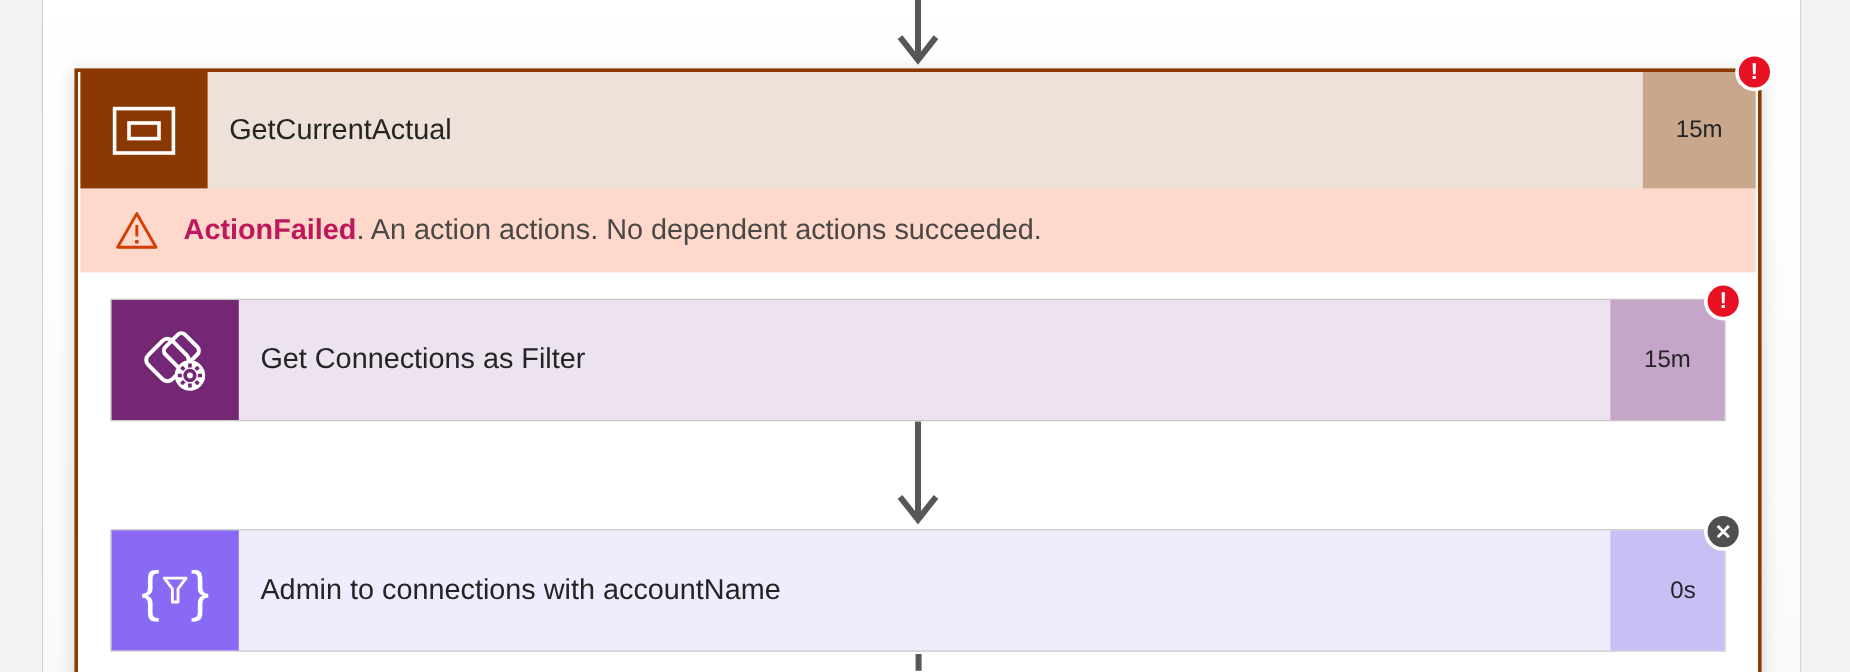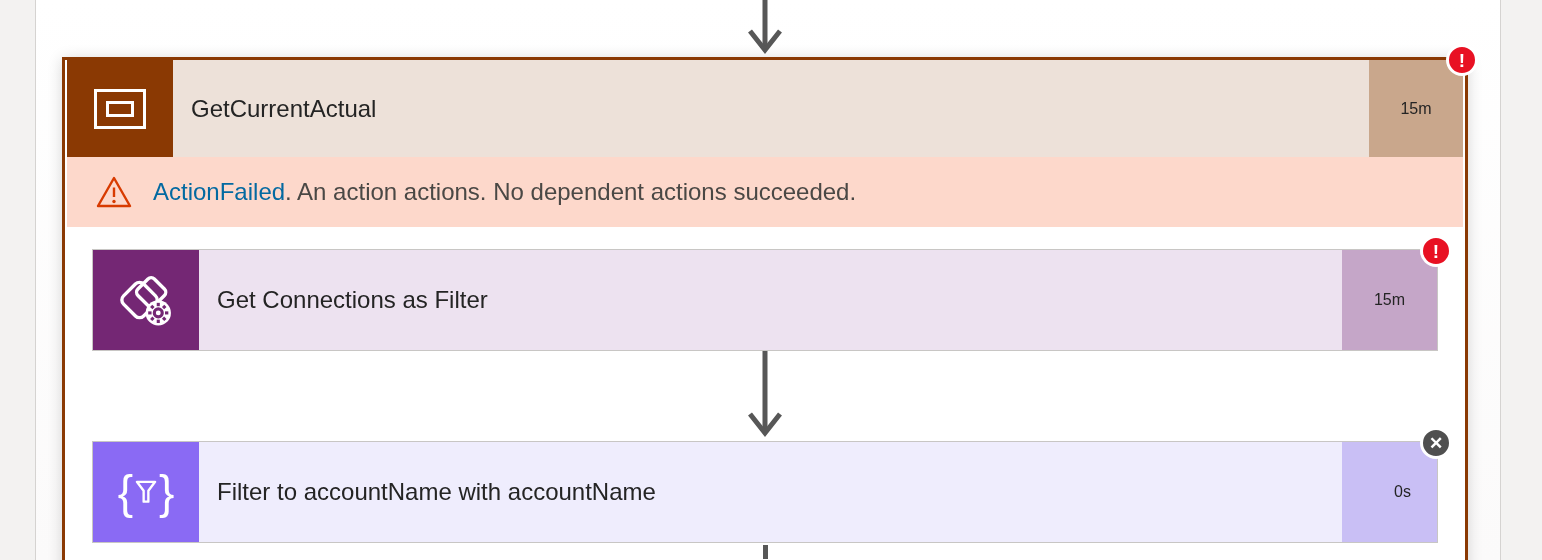--- a/index.html
+++ b/index.html
@@ -25,36 +25,36 @@
 
   .scope-header { height:97px; display:flex; align-items:stretch; background:#ede1d9; cursor:pointer; }
   .block-icon { width:106px; flex:0 0 auto; display:flex; align-items:center; justify-content:center; }
   .scope-header .block-icon { background:#8a3903; }
   .scope-glyph { width:52px; height:40px; border:3px solid #fff; display:flex; align-items:center; justify-content:center; }
   .scope-glyph-inner { width:28px; height:16px; border:3px solid #fff; }
 
   .title-cell { flex:1 1 auto; display:flex; align-items:center; padding-left:18px;
                 font-size:24px; color:#242424; white-space:nowrap; overflow:hidden; }
   .duration { flex:0 0 94px; display:flex; align-items:center; justify-content:center;
-              font-size:16px; color:#242424; }
+              font-size:20px; color:#242424; }
   .scope-header .duration { background:#c9a78c; }
 
   .badge {
     position:absolute; width:32px; height:32px; border-radius:50%;
     border:3px solid #fff; color:#fff; z-index:5;
     display:flex; align-items:center; justify-content:center;
     font-weight:bold; font-size:19px; line-height:1;
   }
   .badge.red  { background:#e81123; }
   .badge.gray { background:#4f4f4f; font-size:17px; }
 
   .error-banner { height:70px; background:#fdd8cb; display:flex; align-items:center;
                   padding-left:28px; gap:20px; }
   .error-text { font-size:24px; color:#4a4845; white-space:nowrap; }
-  .error-code { font-weight:normal; color:#0369a1; }
+  .error-code { font-weight:bold; color:#be185d; }
 
   .scope-body { padding:22px 25px 0 25px; }
 
   .action-card { position:relative; height:102px; border:1px solid #c8c6c4;
                  display:flex; align-items:stretch; cursor:pointer; }
   .action-card .badge { top:-15px; right:-15px; }
   .card-pa { background:#ede2f0; }
   .card-pa .block-icon { background:#742774; }
   .card-pa .duration { background:#c5a6c8; flex-basis:95px; }
   .card-filter { background:#efedfd; }
@@ -149,21 +149,21 @@
           </div>
           <div class="block-icon">
             <div class="filter-glyph">
               <span class="filter-brace">{</span>
               <svg width="26" height="30" viewBox="0 0 24 28">
                 <path d="M3.5 4.5 H20.5 L14.2 12.8 V23 H9.8 V12.8 Z" fill="none" stroke="#ffffff" stroke-width="2.2" stroke-linejoin="round"></path>
               </svg>
               <span class="filter-brace">}</span>
             </div>
           </div>
-          <div class="title-cell">Filter to accountName with accountName</div>
+          <div class="title-cell">Admin to connections with accountName</div>
           <div class="duration">0s</div>
         </div>
 
         <div class="stub"></div>
 
       </div>
     </div>
   </div>
 
   <div class="gutter right"></div>

